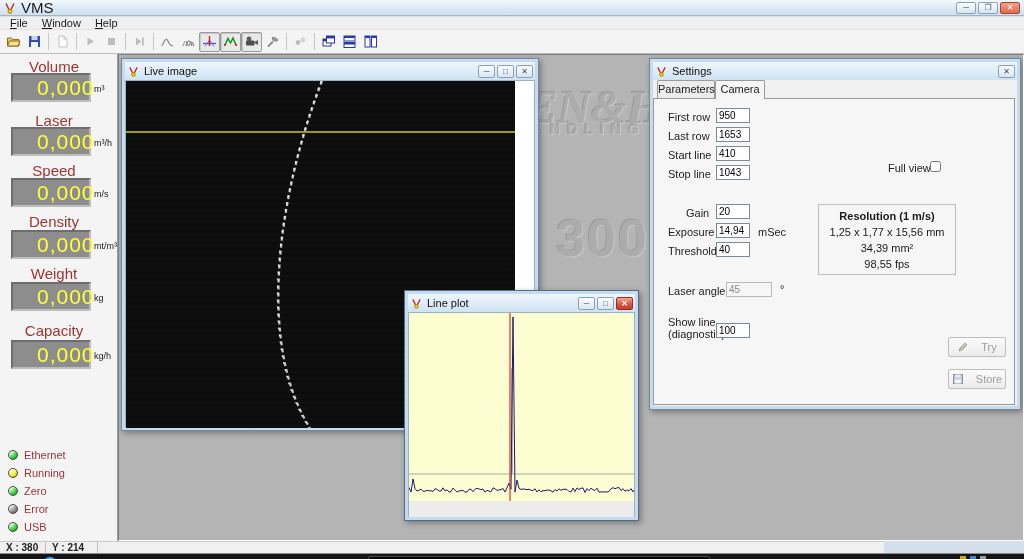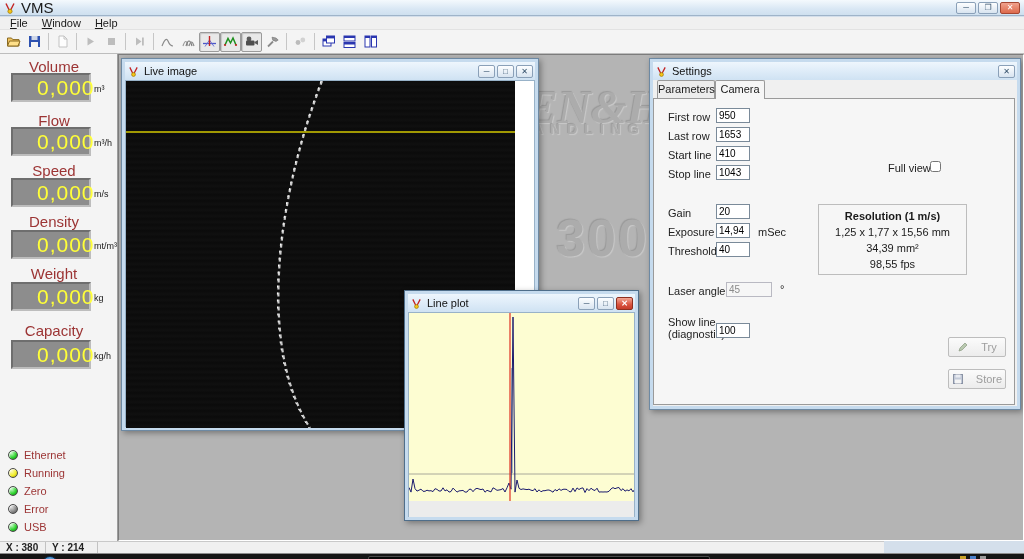--- a/index.html
+++ b/index.html
@@ -70,21 +70,21 @@
   #settings-client { background:#f0f0f0; border:none; }
   .tab { position:absolute; top:0; height:18px; font-size:11px; text-align:center; line-height:17px;
     border:1px solid #9a9a9a; border-bottom:none; border-radius:2px 2px 0 0; background:#ececec; }
   .tab.active { background:#f6f6f6; height:19px; z-index:2; }
   .tabpanel { position:absolute; left:0px; top:18px; width:362px; height:307px; background:#f6f6f6;
     border:1px solid #9a9a9a;text-decoration:underline; }
   .fld-label { position:absolute; font-size:11px; color:#222; }
   .fld-input { position:absolute; width:34px; height:15px; border:1px solid #7a8a99; font-size:10px;
     font-family:"Liberation Sans",sans-serif; padding:0 2px; background:#fff; }
   .fld-input:disabled { color:#8a8a8a; border-color:#b9b9c2; background:#f6f6f6; }
-  .groupbox { position:absolute; left:164px; top:105px; width:149px; height:71px; border:1px solid #bdbdbd; background:#f6f6f6; }
+  .groupbox { position:absolute; left:164px; top:105px; width:138px; height:71px; border:1px solid #bdbdbd; background:#f6f6f6; }
   .groupbox .gb-title { text-align:center; font-weight:bold; font-size:11px; margin-top:5px; }
   .groupbox .gb-line { text-align:center; font-size:11px; margin-top:4px; }
   .dlgbtn { position:absolute; left:294px; width:58px; height:20px; border:1px solid #bdbdbd; border-radius:2px;
     background:linear-gradient(#fbfbfb,#ececec); color:#9d9d9d; font-size:11px;
     display:flex; align-items:center; justify-content:center; gap:12px; }
 
   
   .statusbar { position:absolute; left:0; top:541px; width:884px; height:12px; background:#f0f0f0;
     border-top:1px solid #c9c9c9; display:flex; font-size:10px; }
   .sb-panel { border-right:1px solid #c2c2c2; padding:0 6px; line-height:11px; font-weight:bold; color:#222; }
@@ -231,21 +231,21 @@
           <rect x="8.5" y="2" width="5" height="2" fill="#2a36b0"></rect>
         </svg>
     </div>
   </div>
 
   <div class="sidepanel">
     <div class="ro-label" style="top:4px">Volume</div>
     <div class="ro-box" style="top:19px">0,000</div>
     <div class="ro-unit" style="top:30px">m³</div>
 
-    <div class="ro-label" style="top:58px">Flow</div>
+    <div class="ro-label" style="top:58px">Laser</div>
     <div class="ro-box" style="top:73px">0,000</div>
     <div class="ro-unit" style="top:84px">m³/h</div>
 
     <div class="ro-label" style="top:108px">Speed</div>
     <div class="ro-box" style="top:124px">0,000</div>
     <div class="ro-unit" style="top:135px">m/s</div>
 
     <div class="ro-label" style="top:159px">Density</div>
     <div class="ro-box" style="top:176px">0,000</div>
     <div class="ro-unit" style="top:187px">mt/m³</div>
@@ -331,21 +331,21 @@
 
           <div class="fld-label" style="left:14px; top:50px">Start line</div>
           <input class="fld-input" style="left: 62px; top: 47px;" value="410">
 
           <div class="fld-label" style="left:14px; top:69px">Stop line</div>
           <input class="fld-input" style="left: 62px; top: 66px;" value="1043">
 
           <div class="fld-label" style="left:234px; top:63px">Full view</div>
           <input type="checkbox" style="position: absolute; left: 276px; top: 62px; width: 11px; height: 11px;">
 
-          <div class="fld-label" style="left:14px; top:108px">Gain</div>
+          <div class="fld-label" style="left:32px; top:108px">Gain</div>
           <input class="fld-input" style="left: 62px; top: 105px;" value="20">
 
           <div class="fld-label" style="left:14px; top:127px">Exposure</div>
           <input class="fld-input" style="left: 62px; top: 124px;" value="14,94">
           <div class="fld-label" style="left:104px; top:127px">mSec</div>
 
           <div class="fld-label" style="left:14px; top:146px">Threshold</div>
           <input class="fld-input" style="left: 62px; top: 143px;" value="40">
 
           <div class="groupbox">

